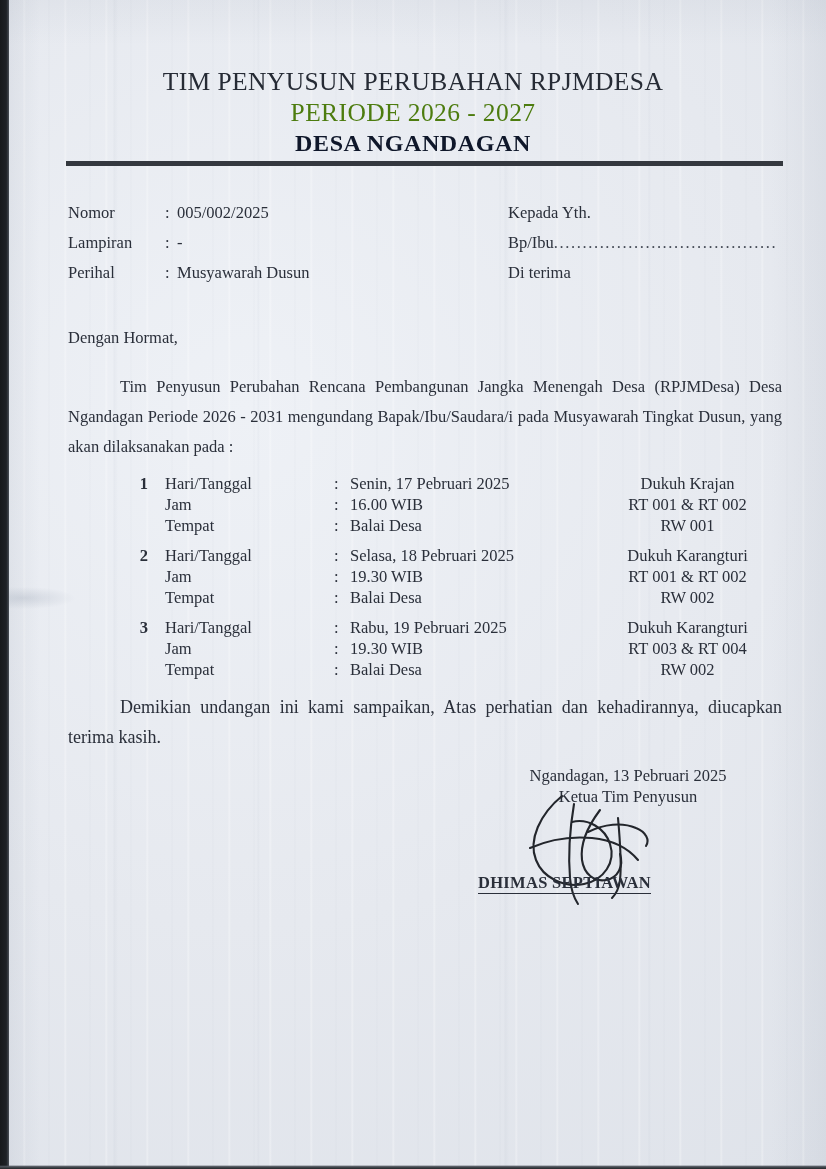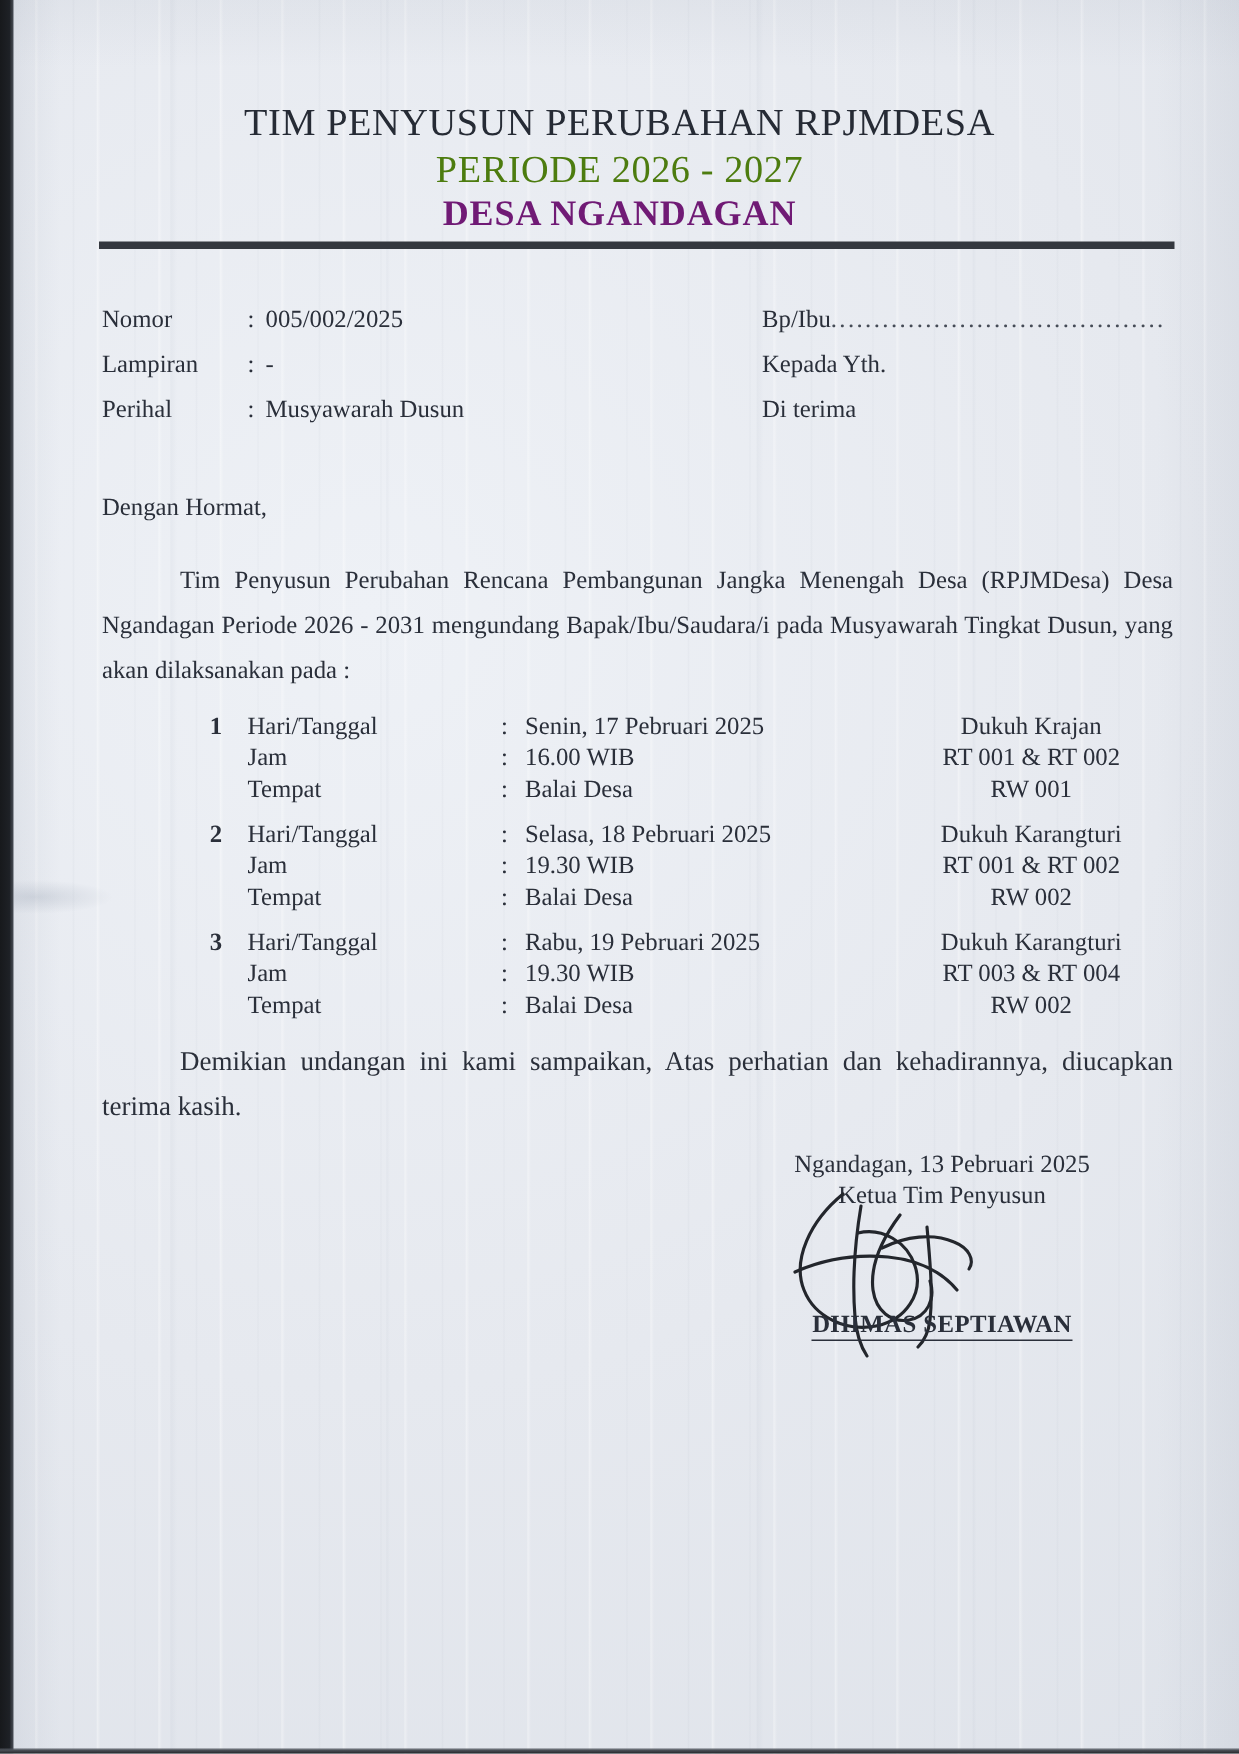--- a/index.html
+++ b/index.html
@@ -110,21 +110,21 @@
     font-size: 25.5px;
     letter-spacing: 0.4px;
     line-height: 31px;
     color: #4d7c0f;
   }
   .header .line3 {
     font-size: 24px;
     font-weight: bold;
     letter-spacing: 0.6px;
     line-height: 31px;
-    color: #701a75;
+    color: #0f172a;
   }
   .rule {
     position: absolute;
     left: 66px;
     top: 161px;
     width: 717px;
     height: 5px;
     background: #34383f;
   }
 
@@ -240,21 +240,21 @@
     width: 300px;
     text-align: center;
     font-size: 16.5px;
     line-height: 21px;
   }
   .sign-name {
     position: absolute;
     left: 478px;
     top: 873px;
     width: 300px;
-    text-align: center;
+    text-align: left;
     font-size: 16.5px;
     font-weight: bold;
     letter-spacing: 0.3px;
   }
   .sign-name span {
     border-bottom: 1.5px solid #2a2f3a;
     padding-bottom: 1px;
   }
   .signature-svg {
     position: absolute;
@@ -297,24 +297,24 @@
         <div class="meta-value">-</div>
       </div>
       <div class="meta-row">
         <div class="meta-label">Perihal</div>
         <div class="meta-sep">:</div>
         <div class="meta-value">Musyawarah Dusun</div>
       </div>
     </div>
 
     <div class="recipient">
+      <div>Kepada Yth.</div>
       <div>
         <span>Bp/Ibu</span><span class="dots">.......................................</span>
       </div>
-      <div>Kepada Yth.</div>
       <div>Di terima</div>
     </div>
 
     <div class="salutation">Dengan Hormat,</div>
 
     <div class="body-para">Tim Penyusun Perubahan Rencana Pembangunan Jangka Menengah Desa (RPJMDesa) Desa Ngandagan Periode 2026 - 2031 mengundang Bapak/Ibu/Saudara/i pada Musyawarah Tingkat Dusun, yang akan dilaksanakan pada :</div>
 
     <div class="schedule">
 
       <div class="sched-item">

